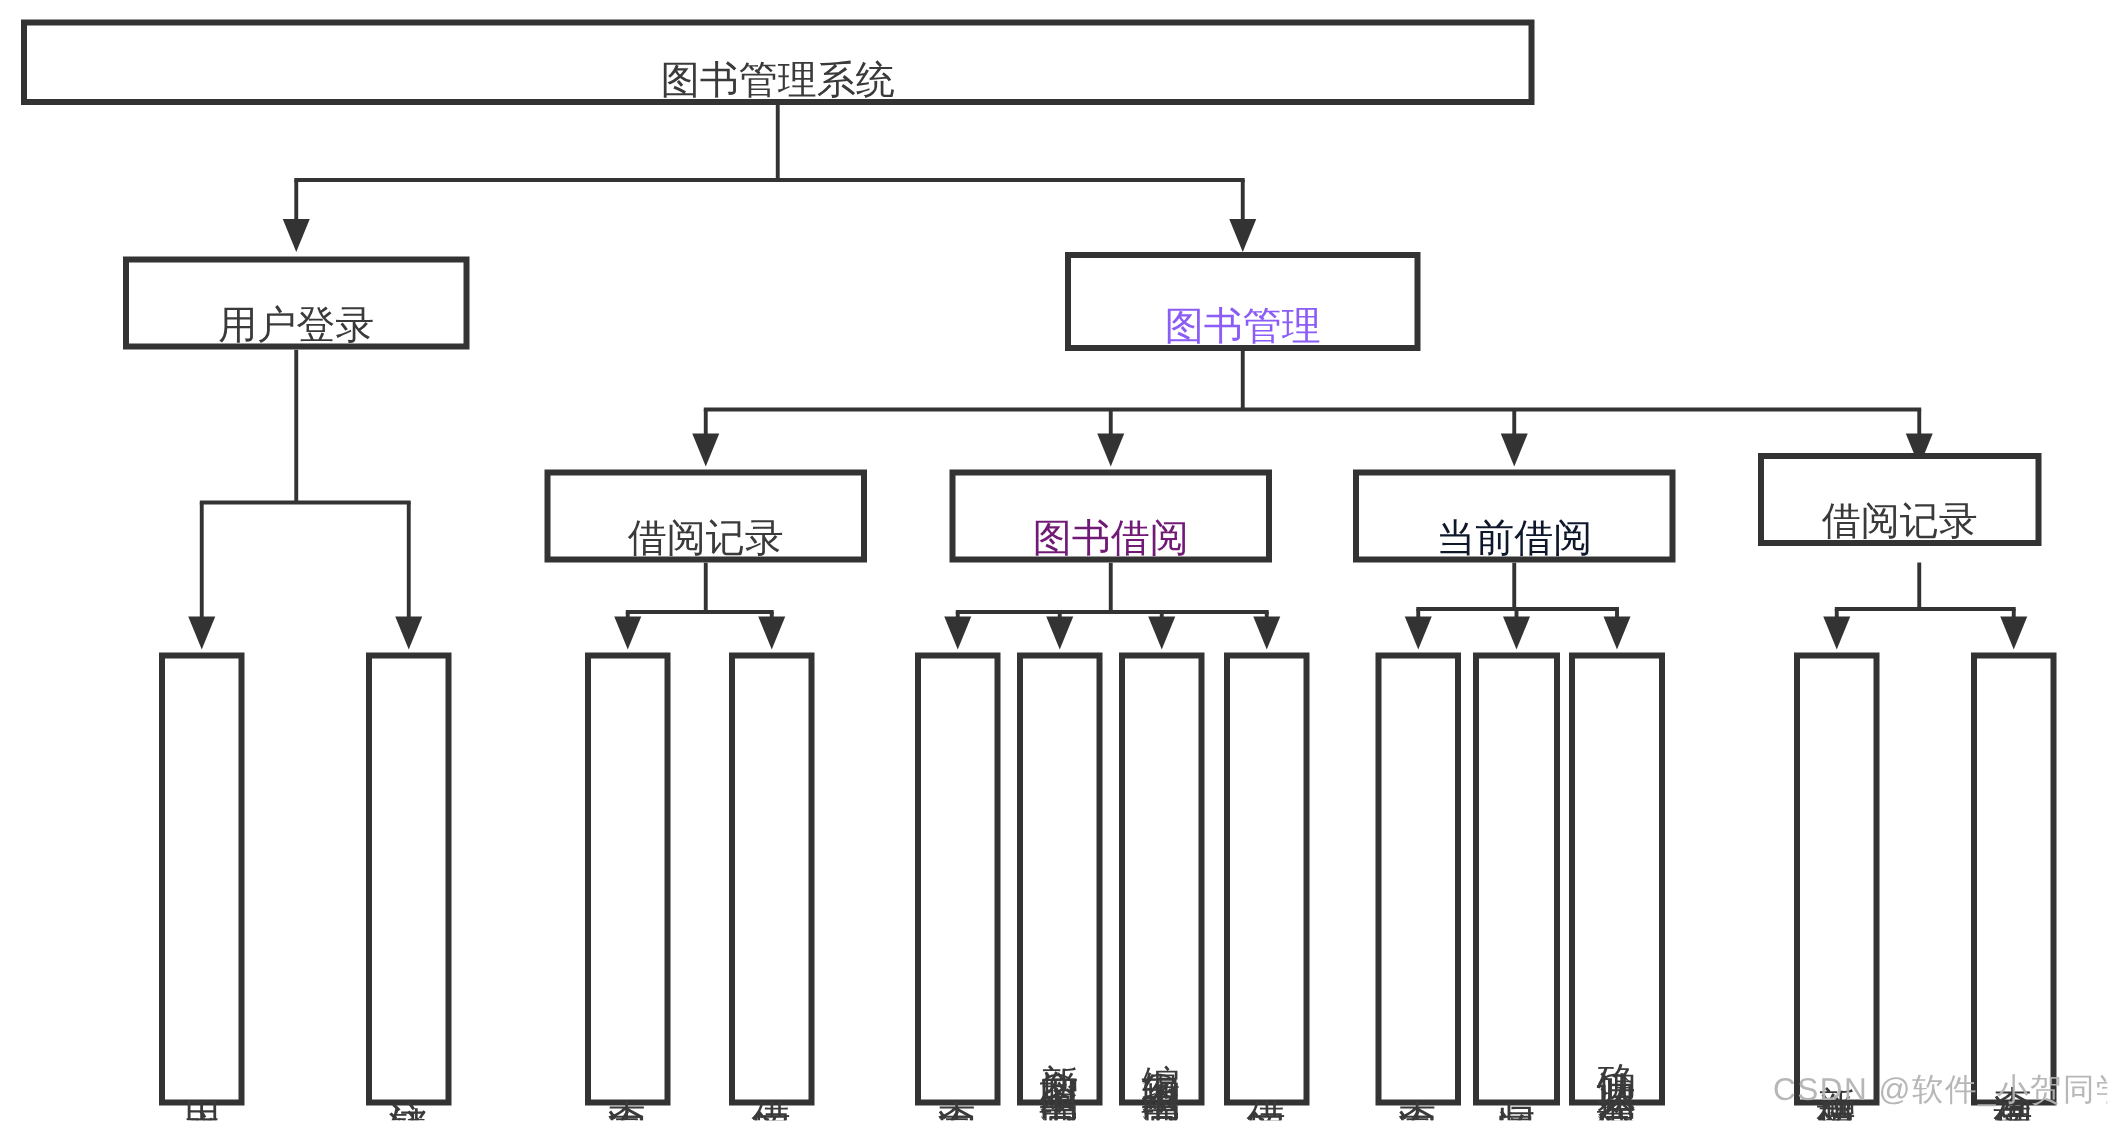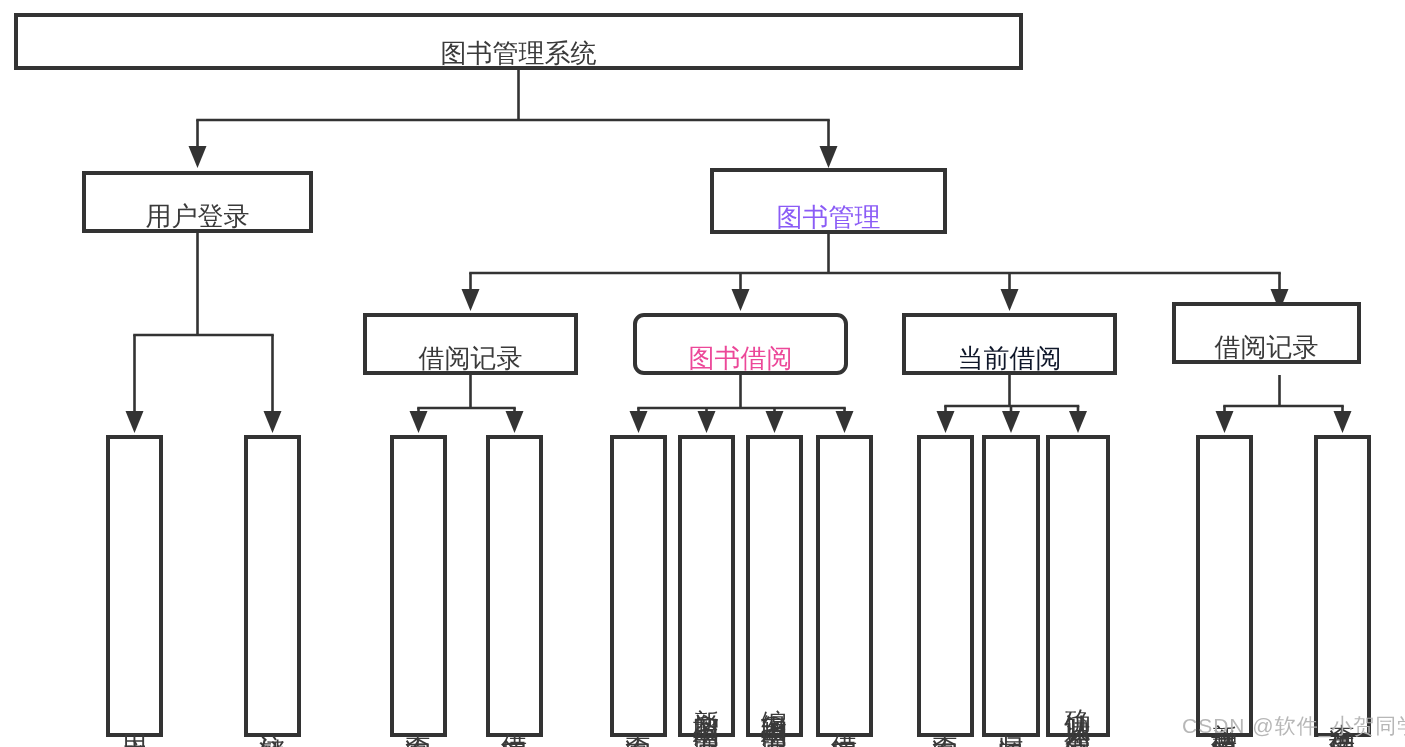--- a/index.html
+++ b/index.html
@@ -110,21 +110,21 @@
       </div>
       <div class="node" style="left: 82px; top: 171px; width: 231px; height: 62px; border-color: rgb(51, 51, 51); color: rgb(58, 58, 58);">
         <span class="node-label">用户登录</span>
       </div>
       <div class="node" style="left: 710px; top: 168px; width: 237px; height: 66px; border-color: rgb(51, 51, 51); color: #8b5cf6;">
         <span class="node-label">图书管理</span>
       </div>
       <div class="node" style="left: 363px; top: 313px; width: 215px; height: 62px; border-color: rgb(51, 51, 51); color: rgb(58, 58, 58);">
         <span class="node-label">借阅记录</span>
       </div>
-      <div class="node" style="left: 633px; top: 313px; width: 215px; height: 62px; border-color: rgb(51, 51, 51); color: #ec4899; border-radius: 11px;">
+      <div class="node" style="left: 633px; top: 313px; width: 215px; height: 62px; border-color: rgb(51, 51, 51); color: #701a75;">
         <span class="node-label">图书借阅</span>
       </div>
       <div class="node" style="left: 902px; top: 313px; width: 215px; height: 62px; border-color: rgb(51, 51, 51); color: #0f172a;">
         <span class="node-label">当前借阅</span>
       </div>
       <div class="node" style="left: 1172px; top: 302px; width: 189px; height: 62px; border-color: rgb(51, 51, 51); color: rgb(58, 58, 58);">
         <span class="node-label">借阅记录</span>
       </div>
       <div class="node vertical" style="left: 106px; top: 435px; width: 57px; height: 302px; border-color: rgb(51, 51, 51); color: rgb(58, 58, 58);">
         <span class="node-label">用户登录</span>

